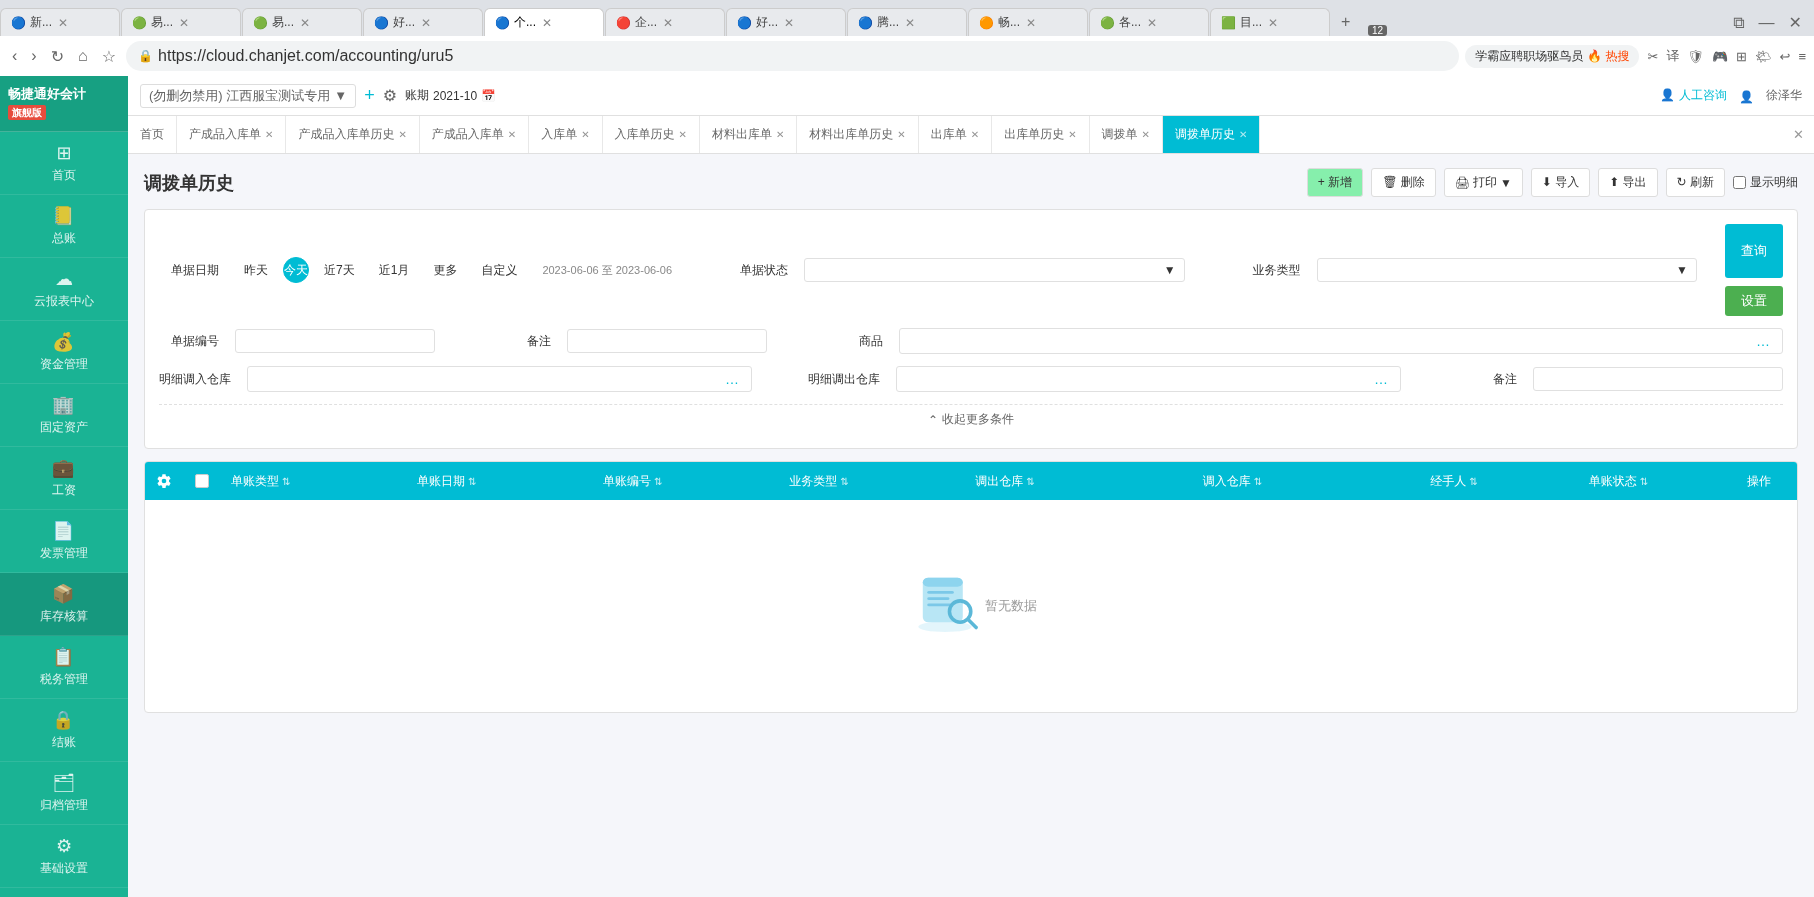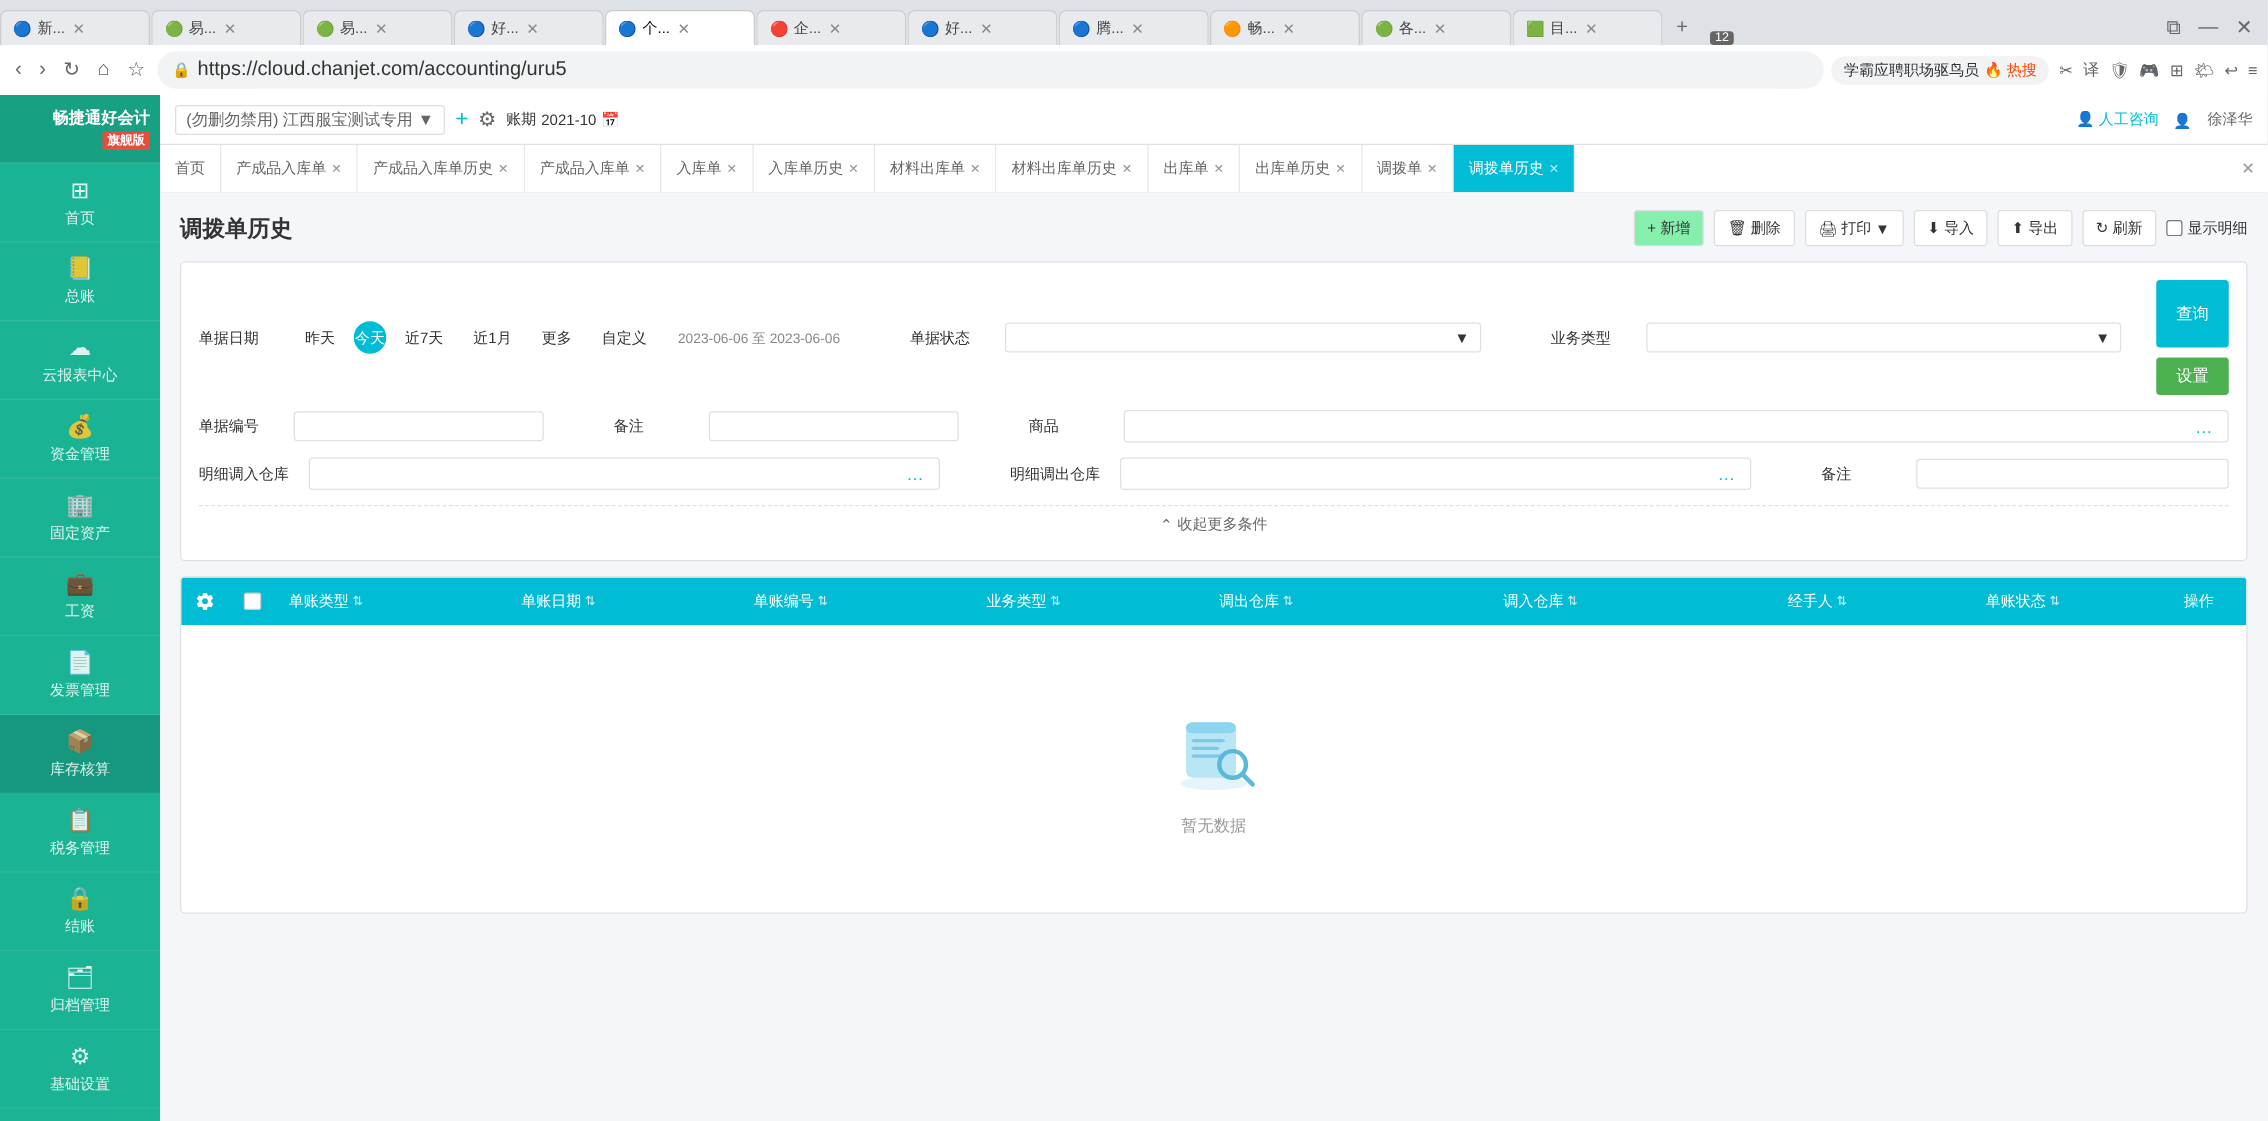--- a/index.html
+++ b/index.html
@@ -21,21 +21,21 @@
     .url-text { font-size: 16px; color: #333; flex: 1; }
     .browser-extras { display: flex; align-items: center; gap: 8px; color: #666; font-size: 13px; }
     .search-bar { display: flex; align-items: flex-start; background: #f1f3f4; border-radius: 16px; padding: 3px 10px; font-size: 12px; color: #333; }
     .hot-tag { color: #ff4500; font-size: 12px; margin-left: 4px; }
 
     
     .app-container { display: flex; height: calc(897px - 76px); }
 
     
     .sidebar { width: 128px; background: #1ab394; display: flex; flex-direction: column; align-items: stretch; flex-shrink: 0; }
-    .sidebar-logo { background: #17a082; padding: 10px 8px; text-align: right; color: #fff; font-size: 13px; font-weight: bold; line-height: 1.3; border-bottom: 1px solid rgba(255,255,255,0.2); }
+    .sidebar-logo { background: #17a082; padding: 10px 8px; text-align: left; color: #fff; font-size: 13px; font-weight: bold; line-height: 1.3; border-bottom: 1px solid rgba(255,255,255,0.2); }
     .sidebar-logo .sub { font-size: 10px; background: #e74c3c; display: inline-block; padding: 1px 4px; border-radius: 2px; margin-top: 2px; }
     .sidebar-item { display: flex; flex-direction: column; align-items: center; padding: 10px 5px; cursor: pointer; color: rgba(255,255,255,0.85); font-size: 12px; border-bottom: 1px solid rgba(255,255,255,0.1); }
     .sidebar-item .icon { font-size: 18px; margin-bottom: 3px; }
 
     
     .main-content { flex: 1; background: #f5f6fa; display: flex; flex-direction: column; overflow: hidden; }
 
     
     .top-bar { background: #fff; padding: 6px 12px; display: flex; align-items: center; border-bottom: 1px solid #e0e0e0; gap: 8px; height: 40px; }
     .company-selector { display: flex; align-items: center; gap: 4px; font-size: 13px; color: #666; cursor: pointer; border: 1px solid #ddd; border-radius: 3px; padding: 2px 8px; }
@@ -56,21 +56,21 @@
     .page-title { font-size: 18px; font-weight: bold; color: #333; }
     .toolbar { display: flex; align-items: center; gap: 8px; }
     .toolbar-btn { display: flex; align-items: center; gap: 3px; padding: 5px 10px; border: 1px solid #ddd; border-radius: 3px; background: #fff; font-size: 12px; cursor: pointer; color: #333; }
     .toolbar-btn.new { background: #86efac; color: #333; }
     .checkbox-label { display: flex; align-items: center; gap: 4px; font-size: 12px; color: #333; }
 
     
     .filter-area { background: #fff; border: 1px solid #e0e0e0; border-radius: 4px; padding: 14px; margin-bottom: 12px; }
     .filter-row { display: flex; align-items: center; gap: 16px; margin-bottom: 12px; }
     .filter-row:last-child { margin-bottom: 0; }
-    .filter-label { font-size: 12px; color: #333; white-space: nowrap; min-width: 60px; text-align: left; }
+    .filter-label { font-size: 12px; color: #333; white-space: nowrap; min-width: 60px; text-align: right; }
     .filter-input { border: 1px solid #e0e0e0; border-radius: 3px; padding: 4px 8px; font-size: 12px; flex: 1; outline: none; color: #333; }
     .date-filter { display: flex; align-items: center; gap: 6px; }
     .date-btn { padding: 3px 8px; border-radius: 3px; font-size: 12px; cursor: pointer; border: 1px solid transparent; color: #333; }
     .date-btn.active { background: #00bcd4; color: #fff; border-color: #00bcd4; border-radius: 50%; width: 26px; height: 26px; display: flex; align-items: center; justify-content: center; padding: 0; }
     .date-range-text { font-size: 11px; color: #888; }
     .select-field { border: 1px solid #e0e0e0; border-radius: 3px; padding: 4px 8px; font-size: 12px; flex: 1; outline: none; color: #333; background: #fff; display: flex; align-items: center; justify-content: space-between; cursor: pointer; }
     .ellipsis-btn { color: #00bcd4; font-size: 14px; cursor: pointer; padding: 0 4px; }
     .collapse-btn { display: flex; align-items: center; justify-content: center; gap: 4px; width: 100%; padding: 6px; color: #666; font-size: 12px; cursor: pointer; border-top: 1px dashed #e0e0e0; margin-top: 4px; }
 
     
@@ -88,21 +88,21 @@
     .th-date { flex: 1.2; }
     .th-no { flex: 1.2; }
     .th-biz { flex: 1.2; }
     .th-out { flex: 1.5; }
     .th-in { flex: 1.5; }
     .th-handler { flex: 1; }
     .th-status { flex: 1; }
     .th-ops { width: 60px; text-align: center; }
 
     
-    .empty-state { display: flex; flex-direction: column; align-items: center; justify-content: center; padding: 60px 20px; }
+    .empty-state { display: flex; flex-direction: row; align-items: center; justify-content: center; padding: 60px 20px; }
     .empty-icon { width: 80px; height: 80px; margin-bottom: 12px; }
     .empty-text { color: #999; font-size: 13px; }
     .checkbox-custom { width: 14px; height: 14px; border: 1px solid #ccc; background: #fff; border-radius: 2px; cursor: pointer; }
   </style>
 </head>
 <body>
 
 <div class="browser-chrome">
 
   <div class="browser-tabs">

